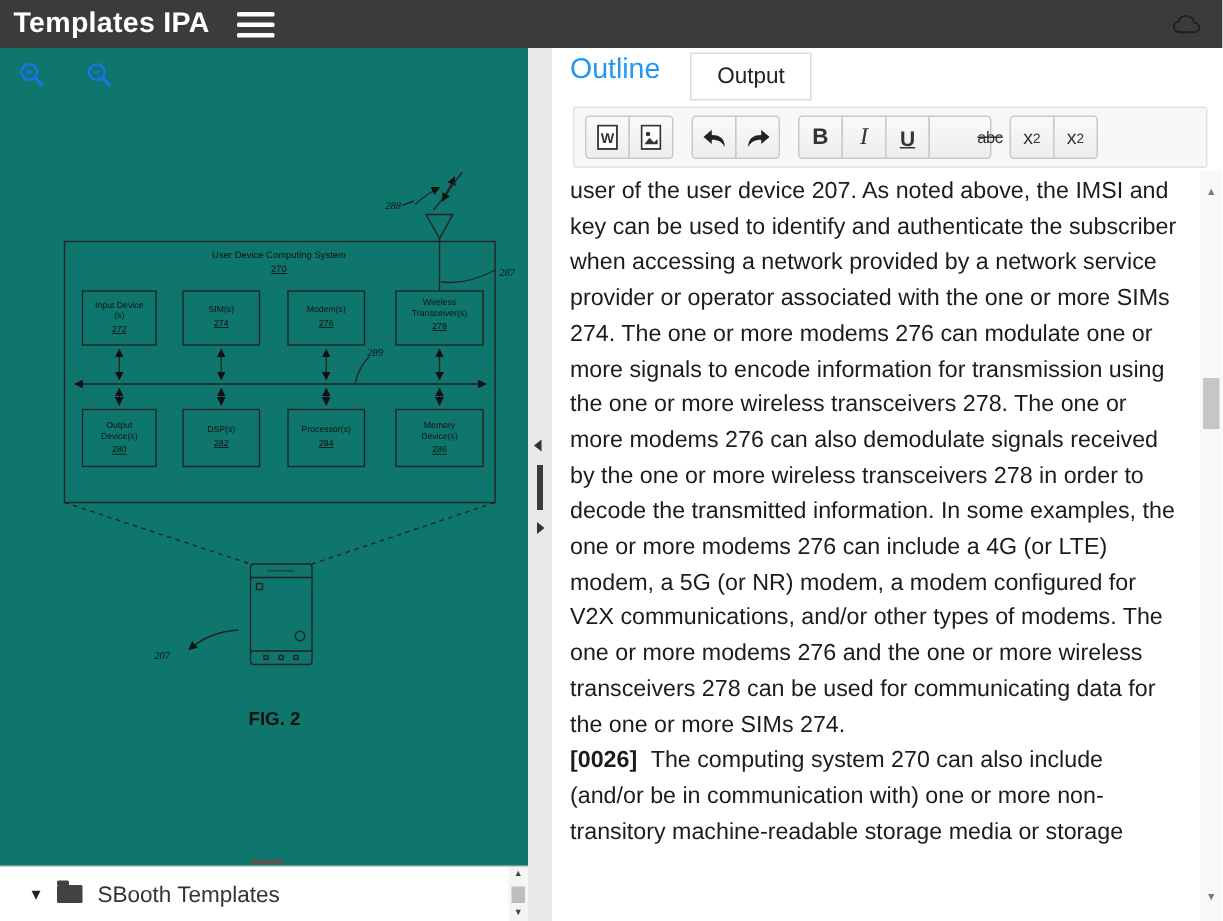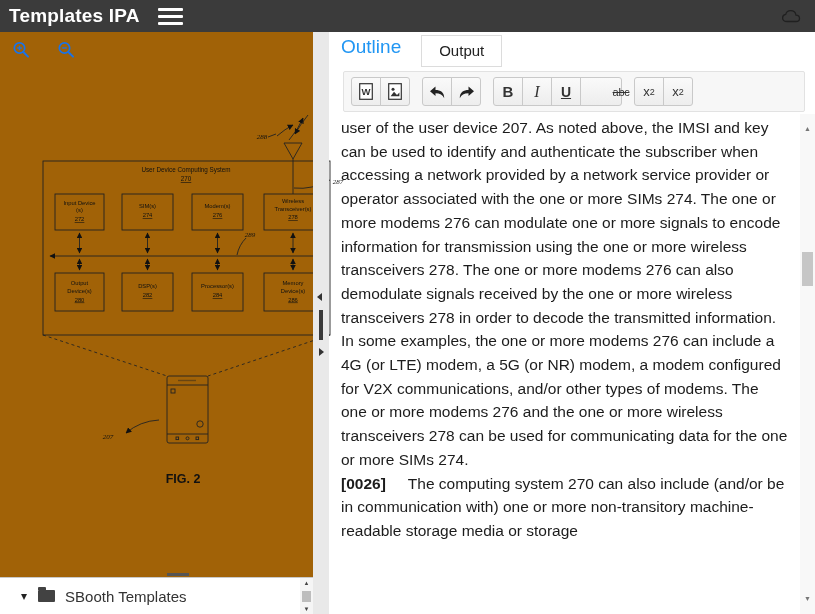--- a/index.html
+++ b/index.html
@@ -13,21 +13,21 @@
   .header {
     height:32px; background:#3b3b3b; display:flex; align-items:center;
     padding:0 12px 0 9px;
   }
   .header-title { color:#fff; font-size:19px; font-weight:bold; letter-spacing:.2px; }
   .hamburger { margin-left:16px; display:flex; flex-direction:column; gap:4px; cursor:pointer; padding:3px 2px; }
   .hamburger span { width:25px; height:3px; background:#fff; border-radius:1px; }
   .cloud-wrap { margin-left:auto; display:flex; align-items:center; opacity:.75; }
   
   .main { display:flex; height:582px; }
-  .left-panel { width:313px; position:relative; background:#a16207; flex:none; }
+  .left-panel { width:352px; position:relative; background:#0f766e; flex:none; }
   .divider { width:16px; background:#e9e9e9; position:relative; flex:none; }
   .right-panel { flex:1; background:#fff; display:flex; flex-direction:column; min-width:0; }
   
   .zoom-controls { position:absolute; top:9px; left:12px; display:flex; gap:27px; }
   .zoom-btn { width:18px; height:18px; cursor:pointer; }
   .figure-svg { position:absolute; top:72px; left:0; }
   .panel-resize { position:absolute; bottom:36px; left:0; right:0; height:7px; border-bottom:1px solid #c9c9c9; }
   .resize-grip { position:absolute; left:167px; bottom:1px; width:22px; height:3px; background:#555; }
   .templates-row {
     position:absolute; bottom:0; left:0; right:0; height:36px; background:#fff;
@@ -72,21 +72,21 @@
   .b-strike { text-decoration:line-through; font-size:11px; letter-spacing:-.3px;padding-left:40px; }
   .b-subsup { font-size:13px; }
   .b-subsup sub, .b-subsup sup { font-size:9px; }
   
   .content {
     position:relative; flex:1; overflow:hidden; margin-top:2px;
     padding:2px 27px 0 12px; font-size:15.5px; line-height:23.7px; color:#1c1c1c;
   }
   .content p { margin:0; }
   .para2 { margin-top:16px; }
-  .para-tag { font-weight:bold; margin-right:22px; }
+  .para-tag { font-weight:bold; margin-right:9px; }
   .v-scroll { position:absolute; top:0; right:0; bottom:0; width:15px; background:#f8f8f8; }
   .v-scroll .arrow { position:absolute; left:0; width:100%; text-align:center; font-size:7px; color:#777; }
   .v-scroll .up { top:3px; } .v-scroll .down { bottom:3px; }
   .v-scroll .thumb { position:absolute; top:138px; left:2px; width:11px; height:34px; background:#c6c6c6; }
 </style>
 </head>
 <body>
 
 <div class="header">
   <span class="header-title">Templates IPA</span>

